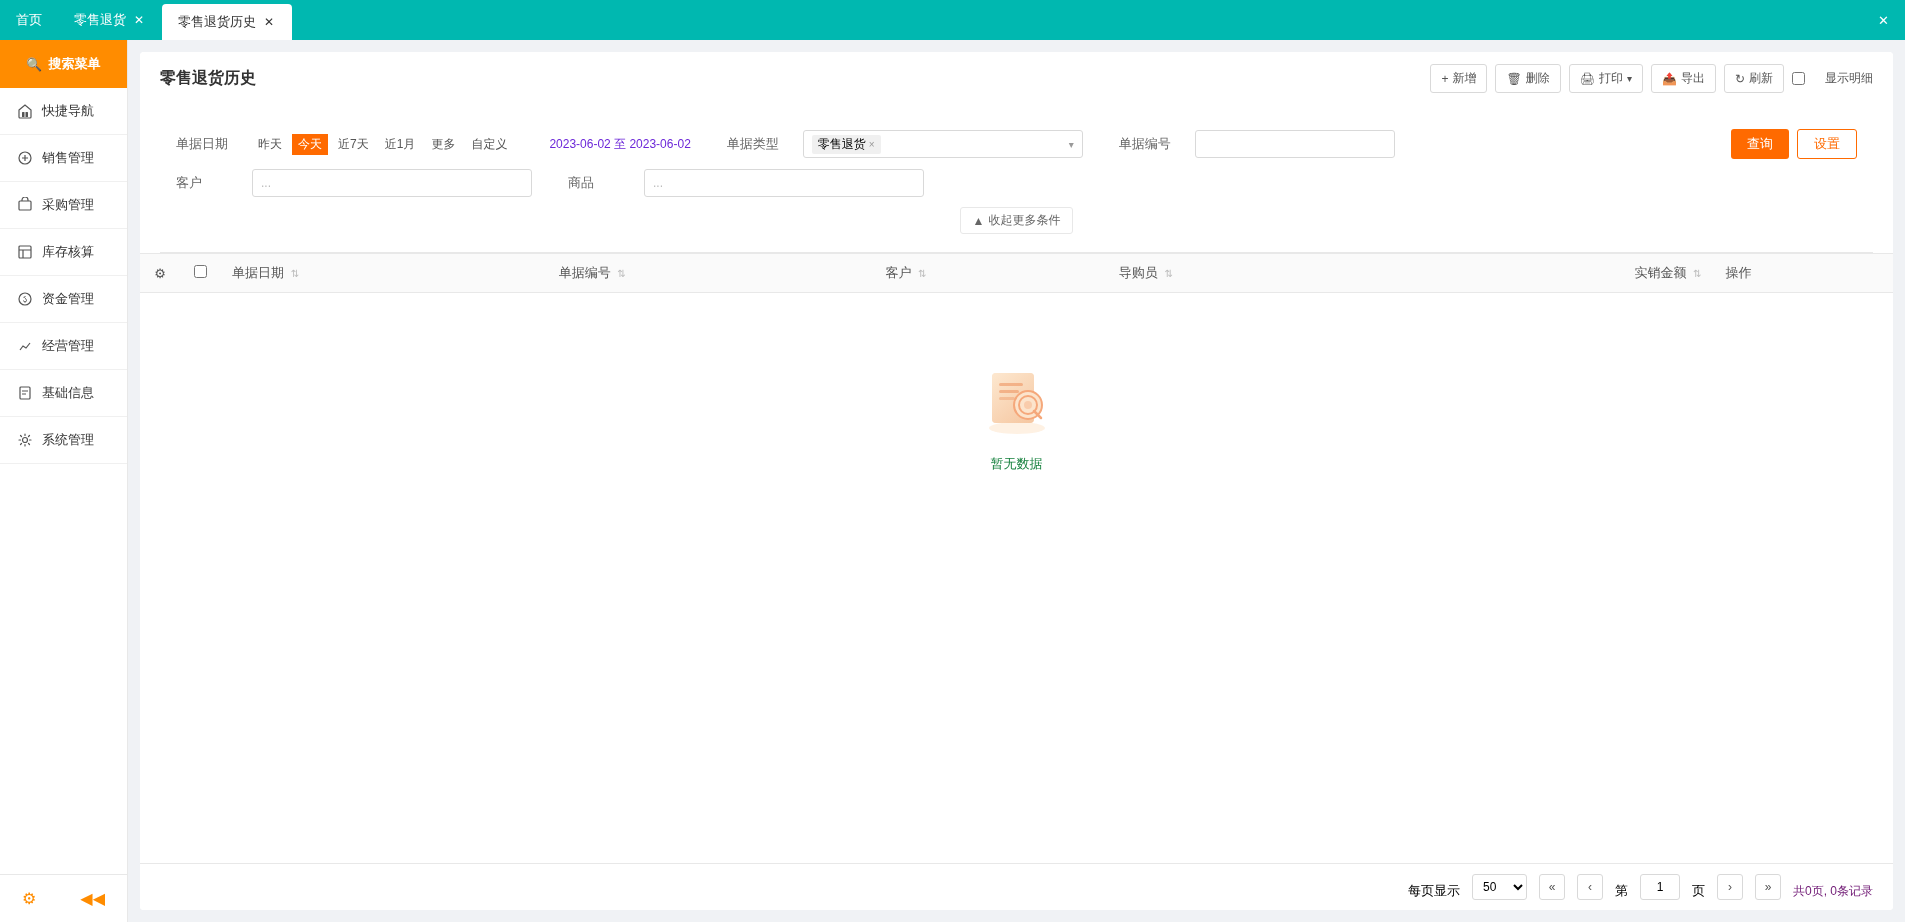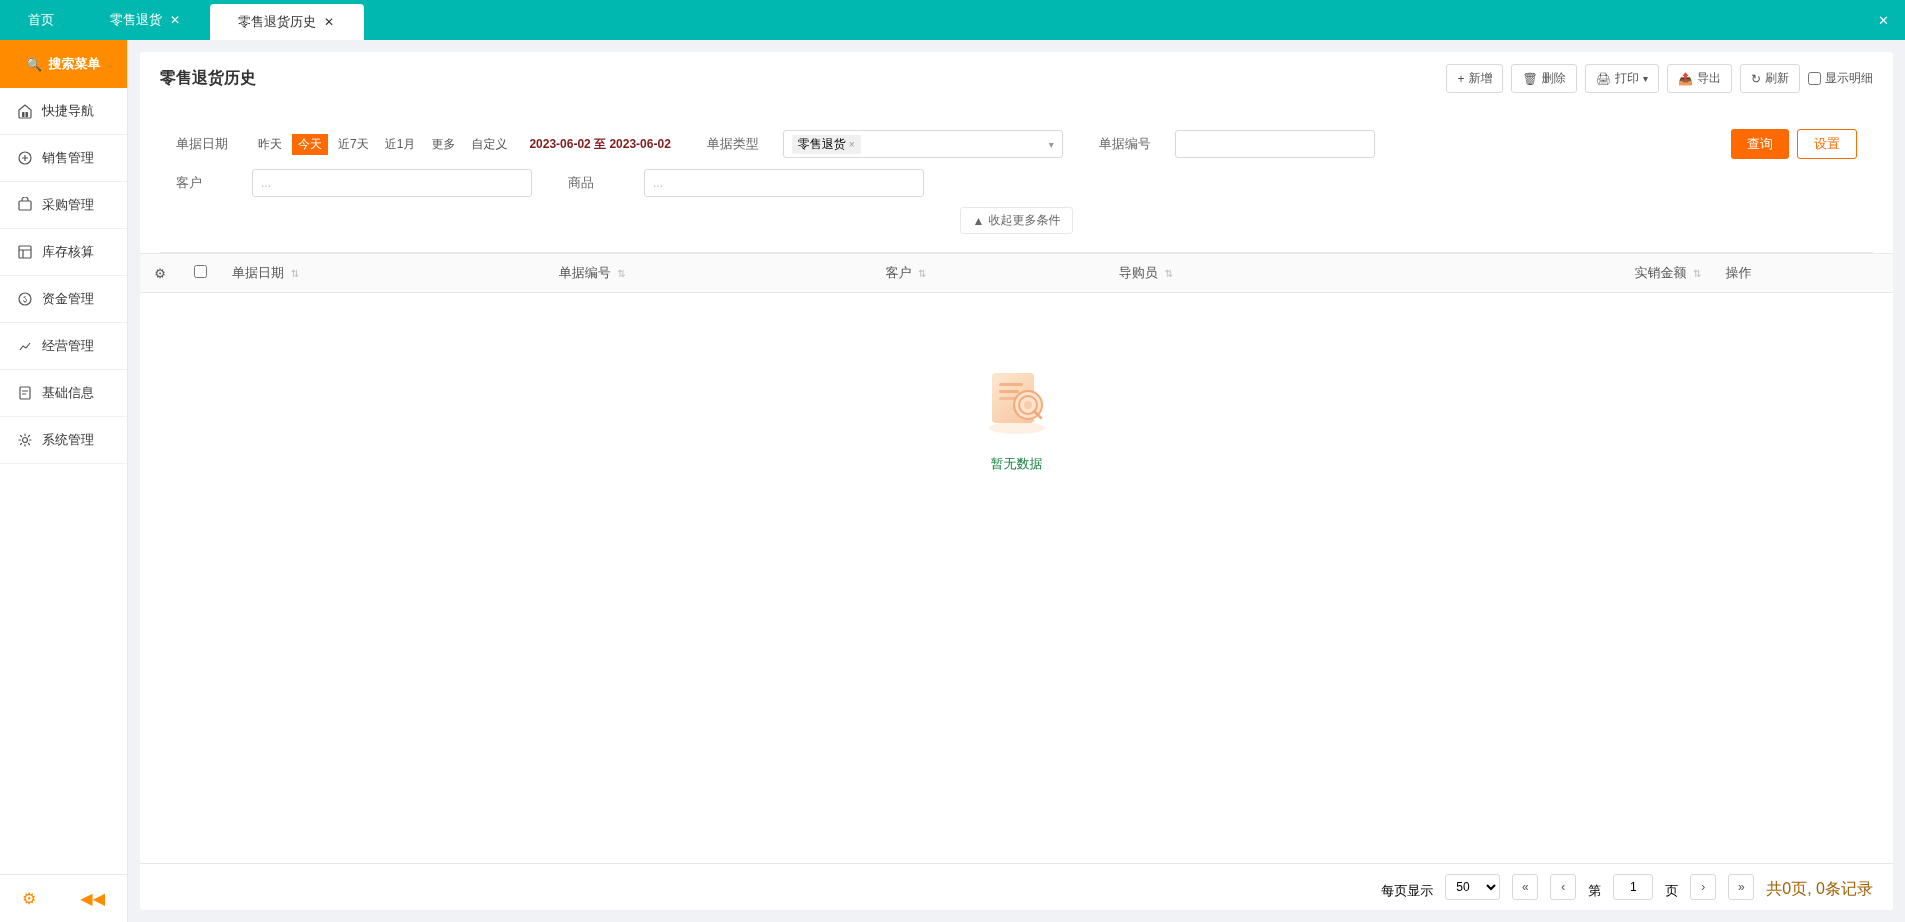--- a/index.html
+++ b/index.html
@@ -11,21 +11,21 @@
       height: 40px;
       display: flex;
       align-items: center;
       padding-left: 0;
       flex-shrink: 0;
     }
     .tab {
       height: 40px;
       display: flex;
       align-items: center;
-      padding: 0 28px;
+      padding: 0 16px;
       color: #fff;
       font-size: 13px;
       cursor: pointer;
       white-space: nowrap;
       gap: 6px;
       justify-content: center;
     }
     .tab.active {
       background: #fff;
       color: #333;
@@ -173,21 +173,21 @@
       color: #ff6a00;
       border: 1px solid #ff6a00;
       padding: 5px 16px;
       border-radius: 3px;
       cursor: pointer;
       font-size: 13px;
     }
     .checkbox-label {
       display: flex;
       align-items: center;
-      gap: 4px;
+      gap: 20px;
       font-size: 12px;
       color: #555;
       cursor: pointer;
     }
 
     
     .filter-area {
       padding: 12px 0 8px 0;
     }
     .filter-row {
@@ -215,23 +215,22 @@
       font-size: 12px;
       color: #555;
     }
     .date-option.active {
       background: #ff6a00;
       color: #fff;
       border-radius: 0;
     }
     .date-range-display {
       font-size: 12px;
-      color: #7f1d1d;
-      margin-left: 0;
-      font-weight: bold;
+      color: #6d28d9;
+      margin-left: 20px;
     }
     .filter-input {
       border: 1px solid #d9d9d9;
       border-radius: 3px;
       padding: 4px 8px;
       font-size: 12px;
       height: 28px;
       outline: none;
       min-width: 200px;
     }
@@ -390,22 +389,22 @@
     }
     .pagination-input {
       border: 1px solid #d9d9d9;
       border-radius: 3px;
       width: 40px;
       height: 26px;
       text-align: center;
       font-size: 12px;
     }
     .pagination-info {
-      color: #a16207;
-      font-size: 16px;
+      color: #701a75;
+      font-size: 12px;
     }
 
     .content-wrapper {
       flex: 1;
       display: flex;
       flex-direction: column;
       overflow: hidden;
       padding: 12px;
       gap: 0;
     }

